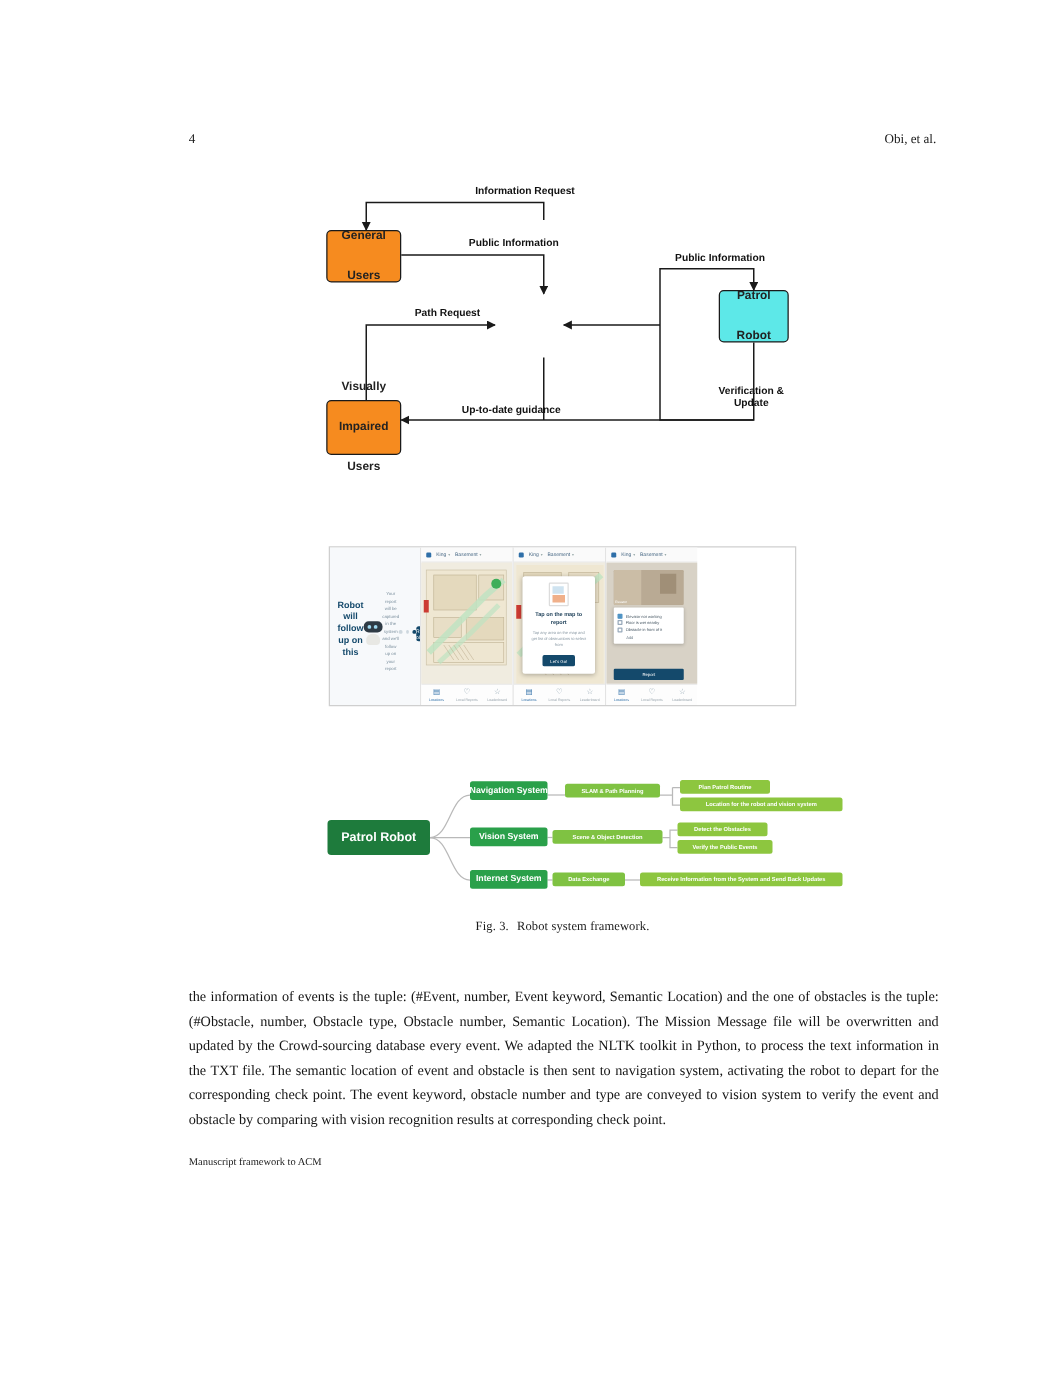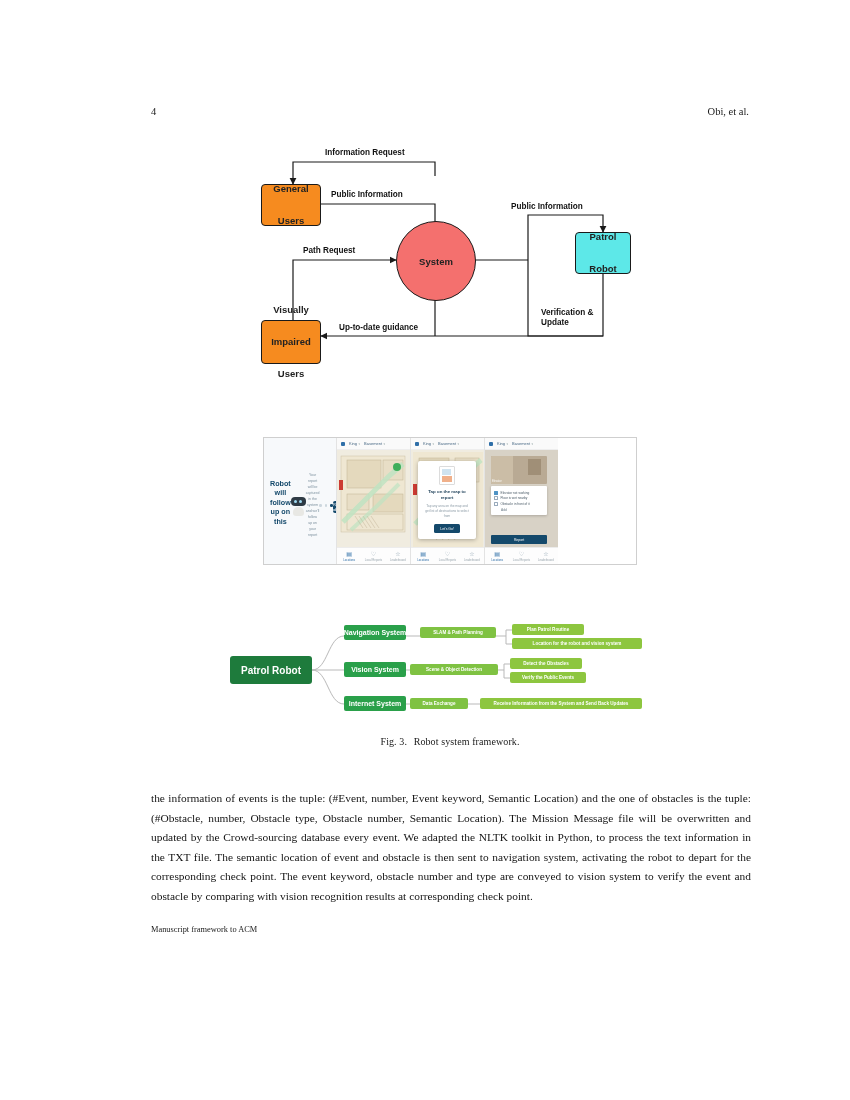--- a/index.html
+++ b/index.html
@@ -83,20 +83,21 @@
     font-size: 9.5px;
     color: #222;
   }
   .f1lab {
     position: absolute;
     font-family: "Liberation Sans", sans-serif;
     font-weight: bold;
     font-size: 8.2px;
     color: #111;
     white-space: nowrap;
+    text-align: center;
     line-height: 1.25;
   }
 
   
   .fig2 {
     position: absolute;
     left: 263px;
     top: 437px;
     width: 372px;
     height: 126px;
@@ -318,21 +319,21 @@
   .report-btn {
     position:absolute; left:6px; bottom:3px; width:56px; height:9px;
     background:#14496b; border-radius:1px; color:#fff;
     font-family:"Liberation Sans", sans-serif; font-size:3.4px;
     display:flex; align-items:center; justify-content:center; z-index:3;
   }
 
   
   .fig3 {
     position: absolute;
-    left: 224px;
+    left: 256px;
     top: 620px;
     width: 420px;
     height: 100px;
   }
   .f3node {
     position: absolute;
     display: flex; align-items: center; justify-content: center;
     font-family: "Liberation Sans", sans-serif;
     font-weight: bold;
     color: #ffffff;
@@ -408,23 +409,20 @@
       <span>General</span>
       <span>Users</span>
     </div>
 
     <div class="f1box" style="left:8px; top:180px; width:60px; height:44px; background:#F68B1F;">
       <span>Visually</span>
       <span>Impaired</span>
       <span>Users</span>
     </div>
 
-    <div class="f1circle" style="left:143px; top:81px; width:78px; height:78px; background:#F4706E;">
-      <span>System</span>
-    </div>
 
     <div class="f1box" style="left:322px; top:92px; width:56px; height:42px; background:#5DE8E8;">
       <span>Patrol</span>
       <span>Robot</span>
     </div>
 
     <div class="f1lab" style="left:72px; top:8px; width:190px;">Information Request</div>
     <div class="f1lab" style="left:78px; top:50px; width:160px;">Public Information</div>
     <div class="f1lab" style="left:258px; top:62px; width:130px;">Public Information</div>
     <div class="f1lab" style="left:50px; top:106px; width:110px;">Path Request</div>

